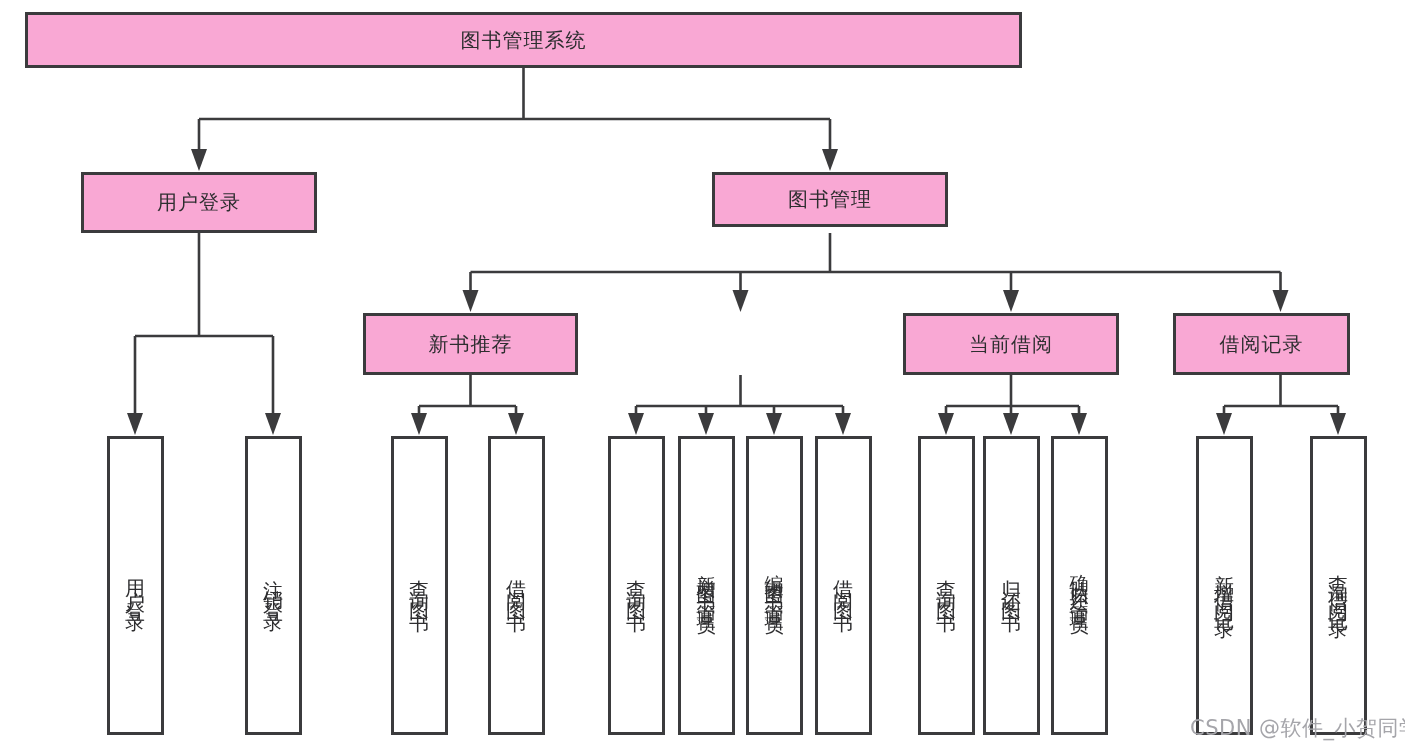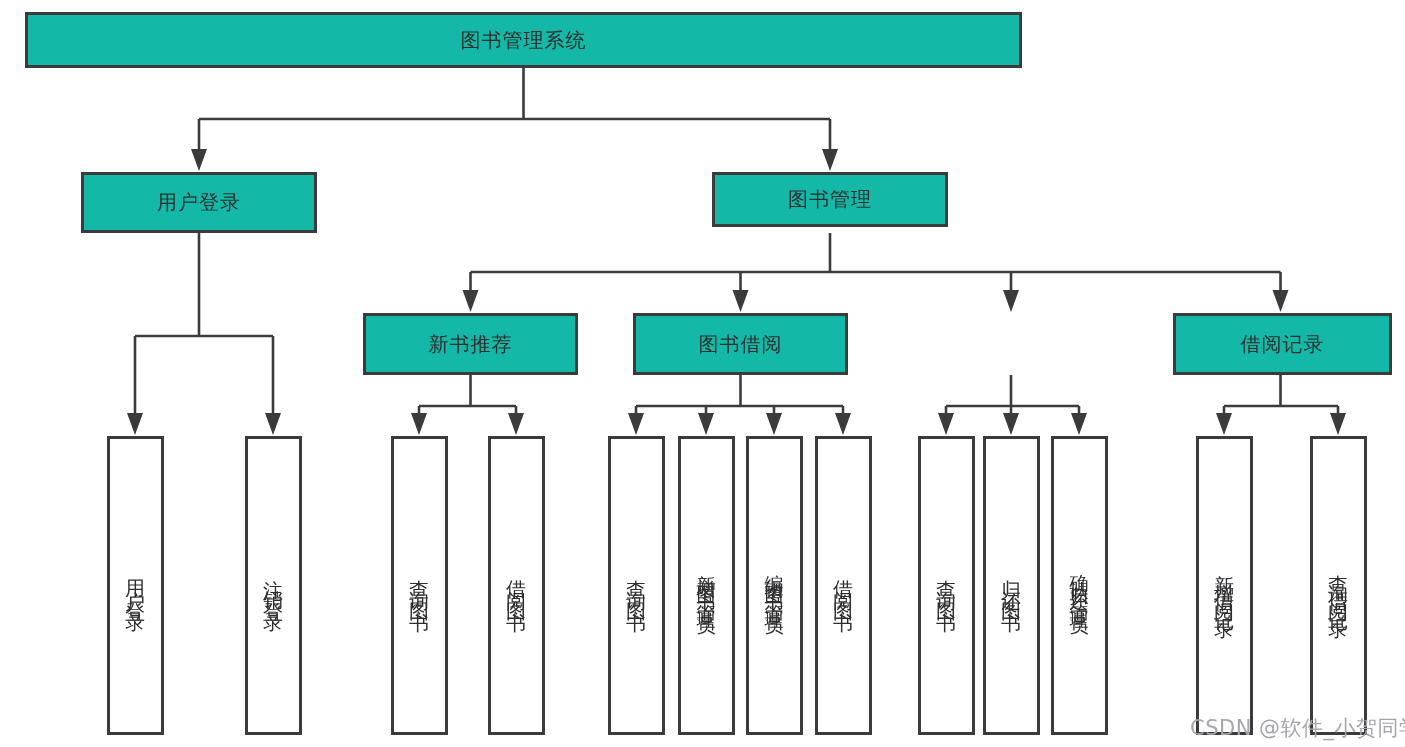--- a/index.html
+++ b/index.html
@@ -8,21 +8,21 @@
     width:1405px; height:747px;
     background:#ffffff;
     font-family:"DejaVu Sans","Liberation Sans",sans-serif;
     overflow:hidden;
   }
   #connector-layer { position:absolute; left:0; top:0; z-index:1; }
   .hbox {
     position:absolute;
     box-sizing:border-box;
     border:3px solid #3b3b3d;
-    background:#14b8a6;
+    background:#f9a8d4;
     display:flex; align-items:center; justify-content:center;
     z-index:2;
   }
   .hbox span {
     font-size:20px; color:#2e2e30; letter-spacing:1px; white-space:nowrap;
   }
   .leaf {
     position:absolute;
     top:436px; width:57px; height:299px;
     box-sizing:border-box;
@@ -96,24 +96,24 @@
   <div class="hbox" style="left:81px; top:172px; width:236px; height:61px;">
     <span>用户登录</span>
   </div>
   <div class="hbox" style="left:712px; top:172px; width:236px; height:55px;">
     <span>图书管理</span>
   </div>
 
   <div class="hbox" style="left:363px; top:313px; width:215px; height:62px;justify-content:center;">
     <span>新书推荐</span>
   </div>
-  <div class="hbox" style="left:633px; top:313px; width:215px; height:62px;">
-    <span>图书借阅</span>
+  <div class="hbox" style="left:903px; top:313px; width:216px; height:62px;">
+    <span>当前借阅</span>
   </div>
-  <div class="hbox" style="left:1173px; top:313px; width:219px; height:62px;">
+  <div class="hbox" style="left:1173px; top:313px; width:177px; height:62px;">
     <span>借阅记录</span>
   </div>
 
   <div class="leaf" style="left:107px;">
     <span>用户登录</span>
   </div>
   <div class="leaf" style="left:245px;">
     <span>注销登录</span>
   </div>
 

